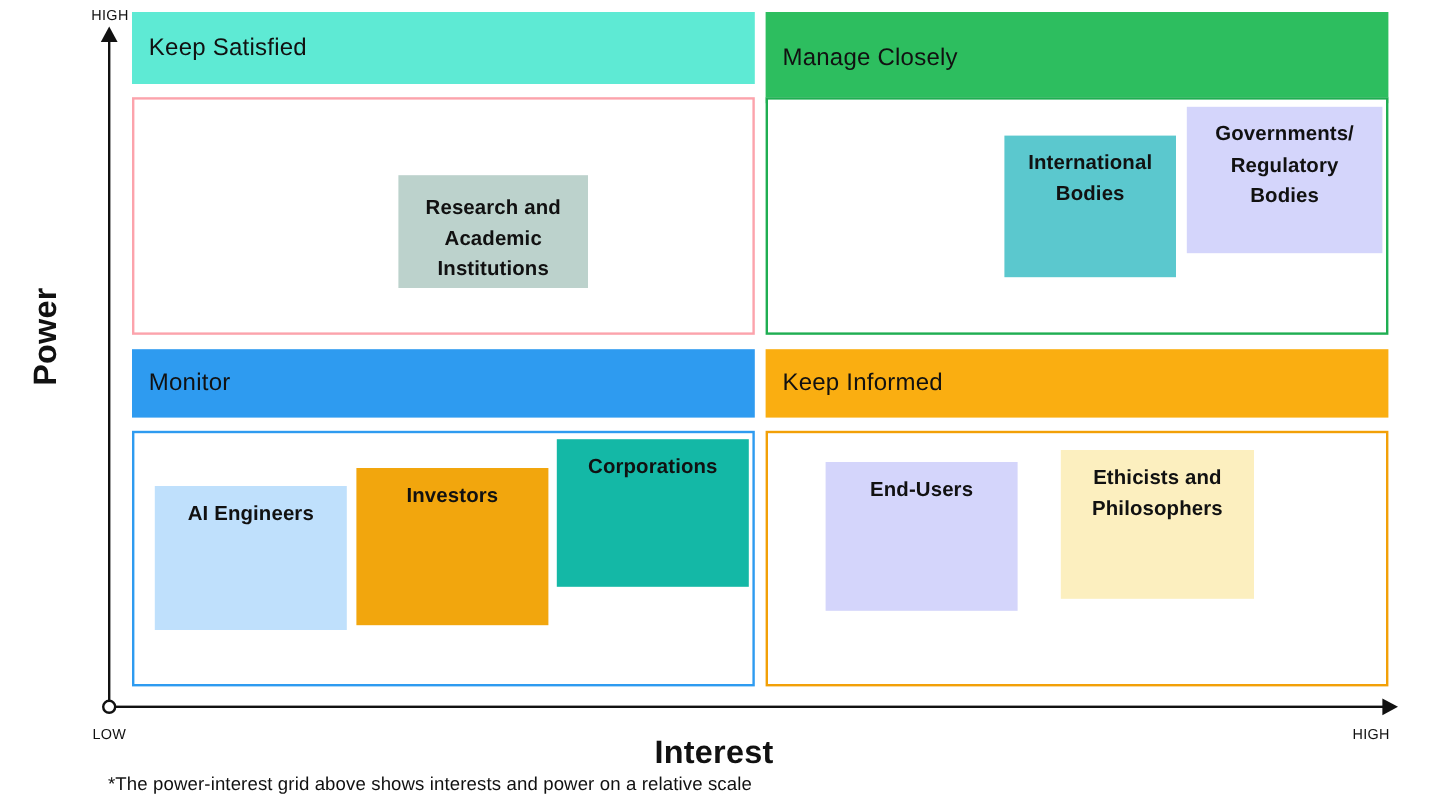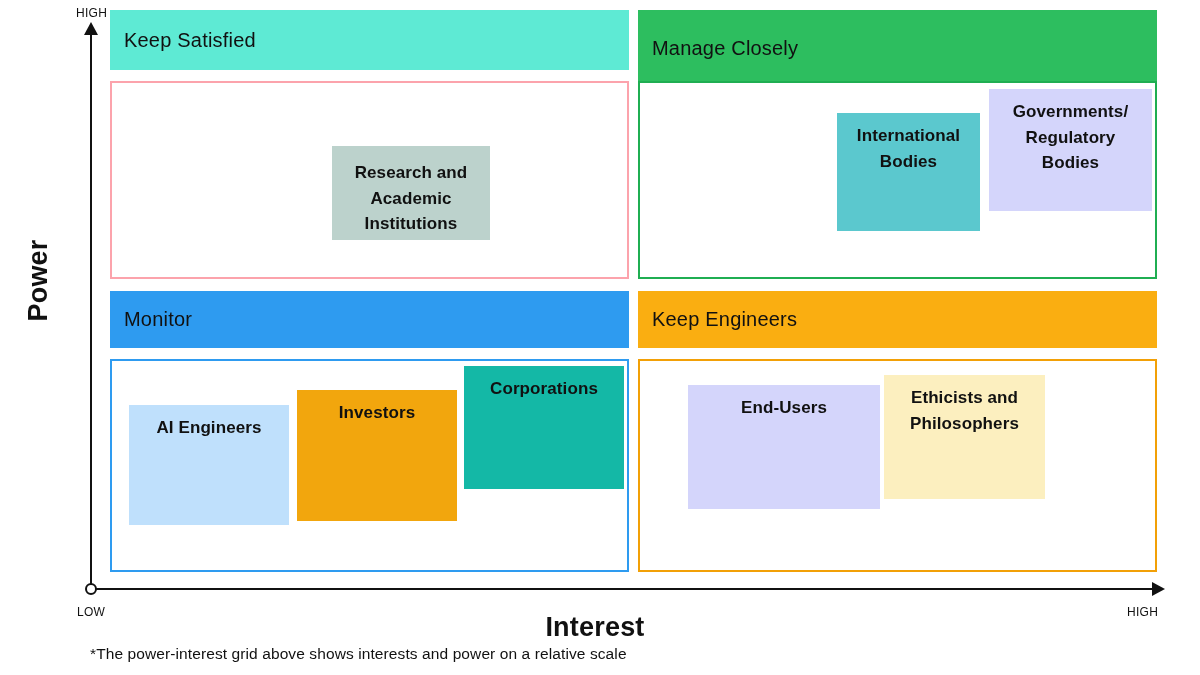--- a/index.html
+++ b/index.html
@@ -147,24 +147,24 @@
           <span class="stake-label">Investors</span>
         </div>
         <div class="stake-box" style="left: 352px; top: 5px; width: 160px; height: 123px; background: #14b8a6;">
           <span class="stake-label">Corporations</span>
         </div>
       </div>
   </div>
 
   <div class="quadrant" id="q-keep-informed">
     <div class="q-header">
-      <span class="q-header-label">Keep Engineers</span>
+      <span class="q-header-label">Keep Informed</span>
     </div>
     <div class="q-body">
-        <div class="stake-box" style="left: 48px; top: 24px; width: 192px; height: 124px; background: rgb(212, 213, 251);">
+        <div class="stake-box" style="left: 48px; top: 24px; width: 160px; height: 124px; background: rgb(212, 213, 251);">
           <span class="stake-label">End-Users</span>
         </div>
         <div class="stake-box" style="left: 244px; top: 14px; width: 161px; height: 124px; background: rgb(252, 239, 191);">
           <span class="stake-label">Ethicists and Philosophers</span>
         </div>
       </div>
   </div>
 
 </div>
 

